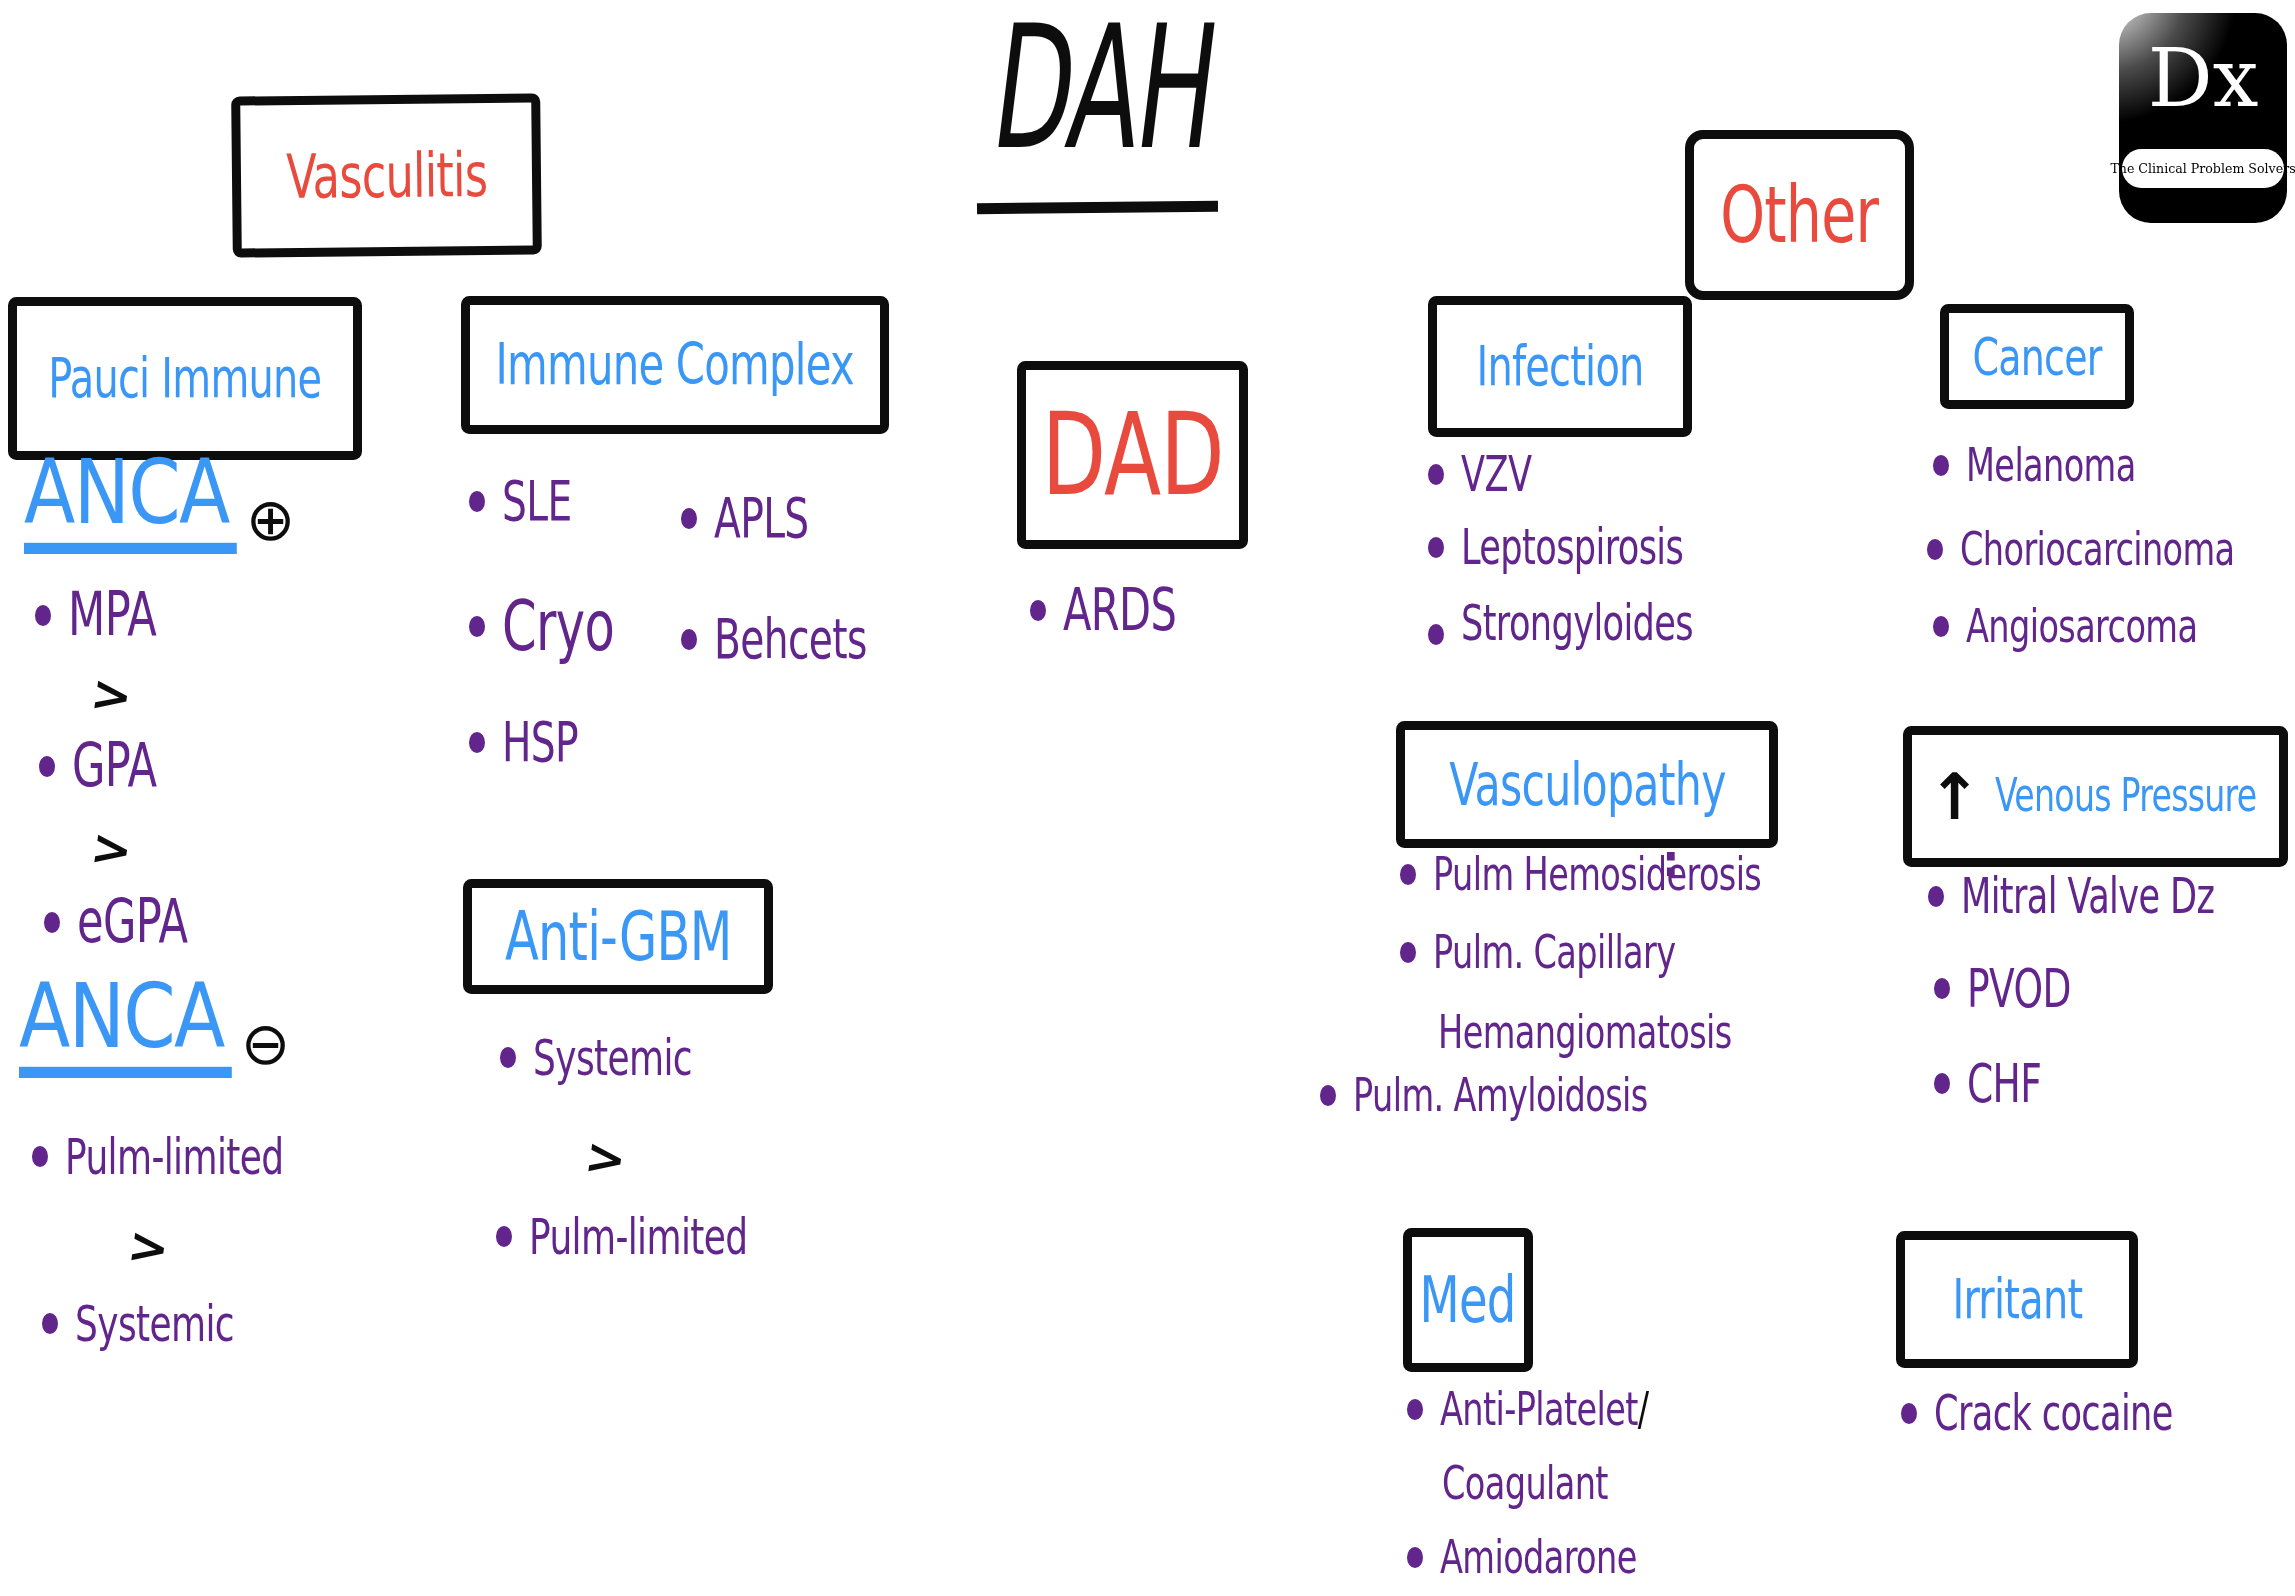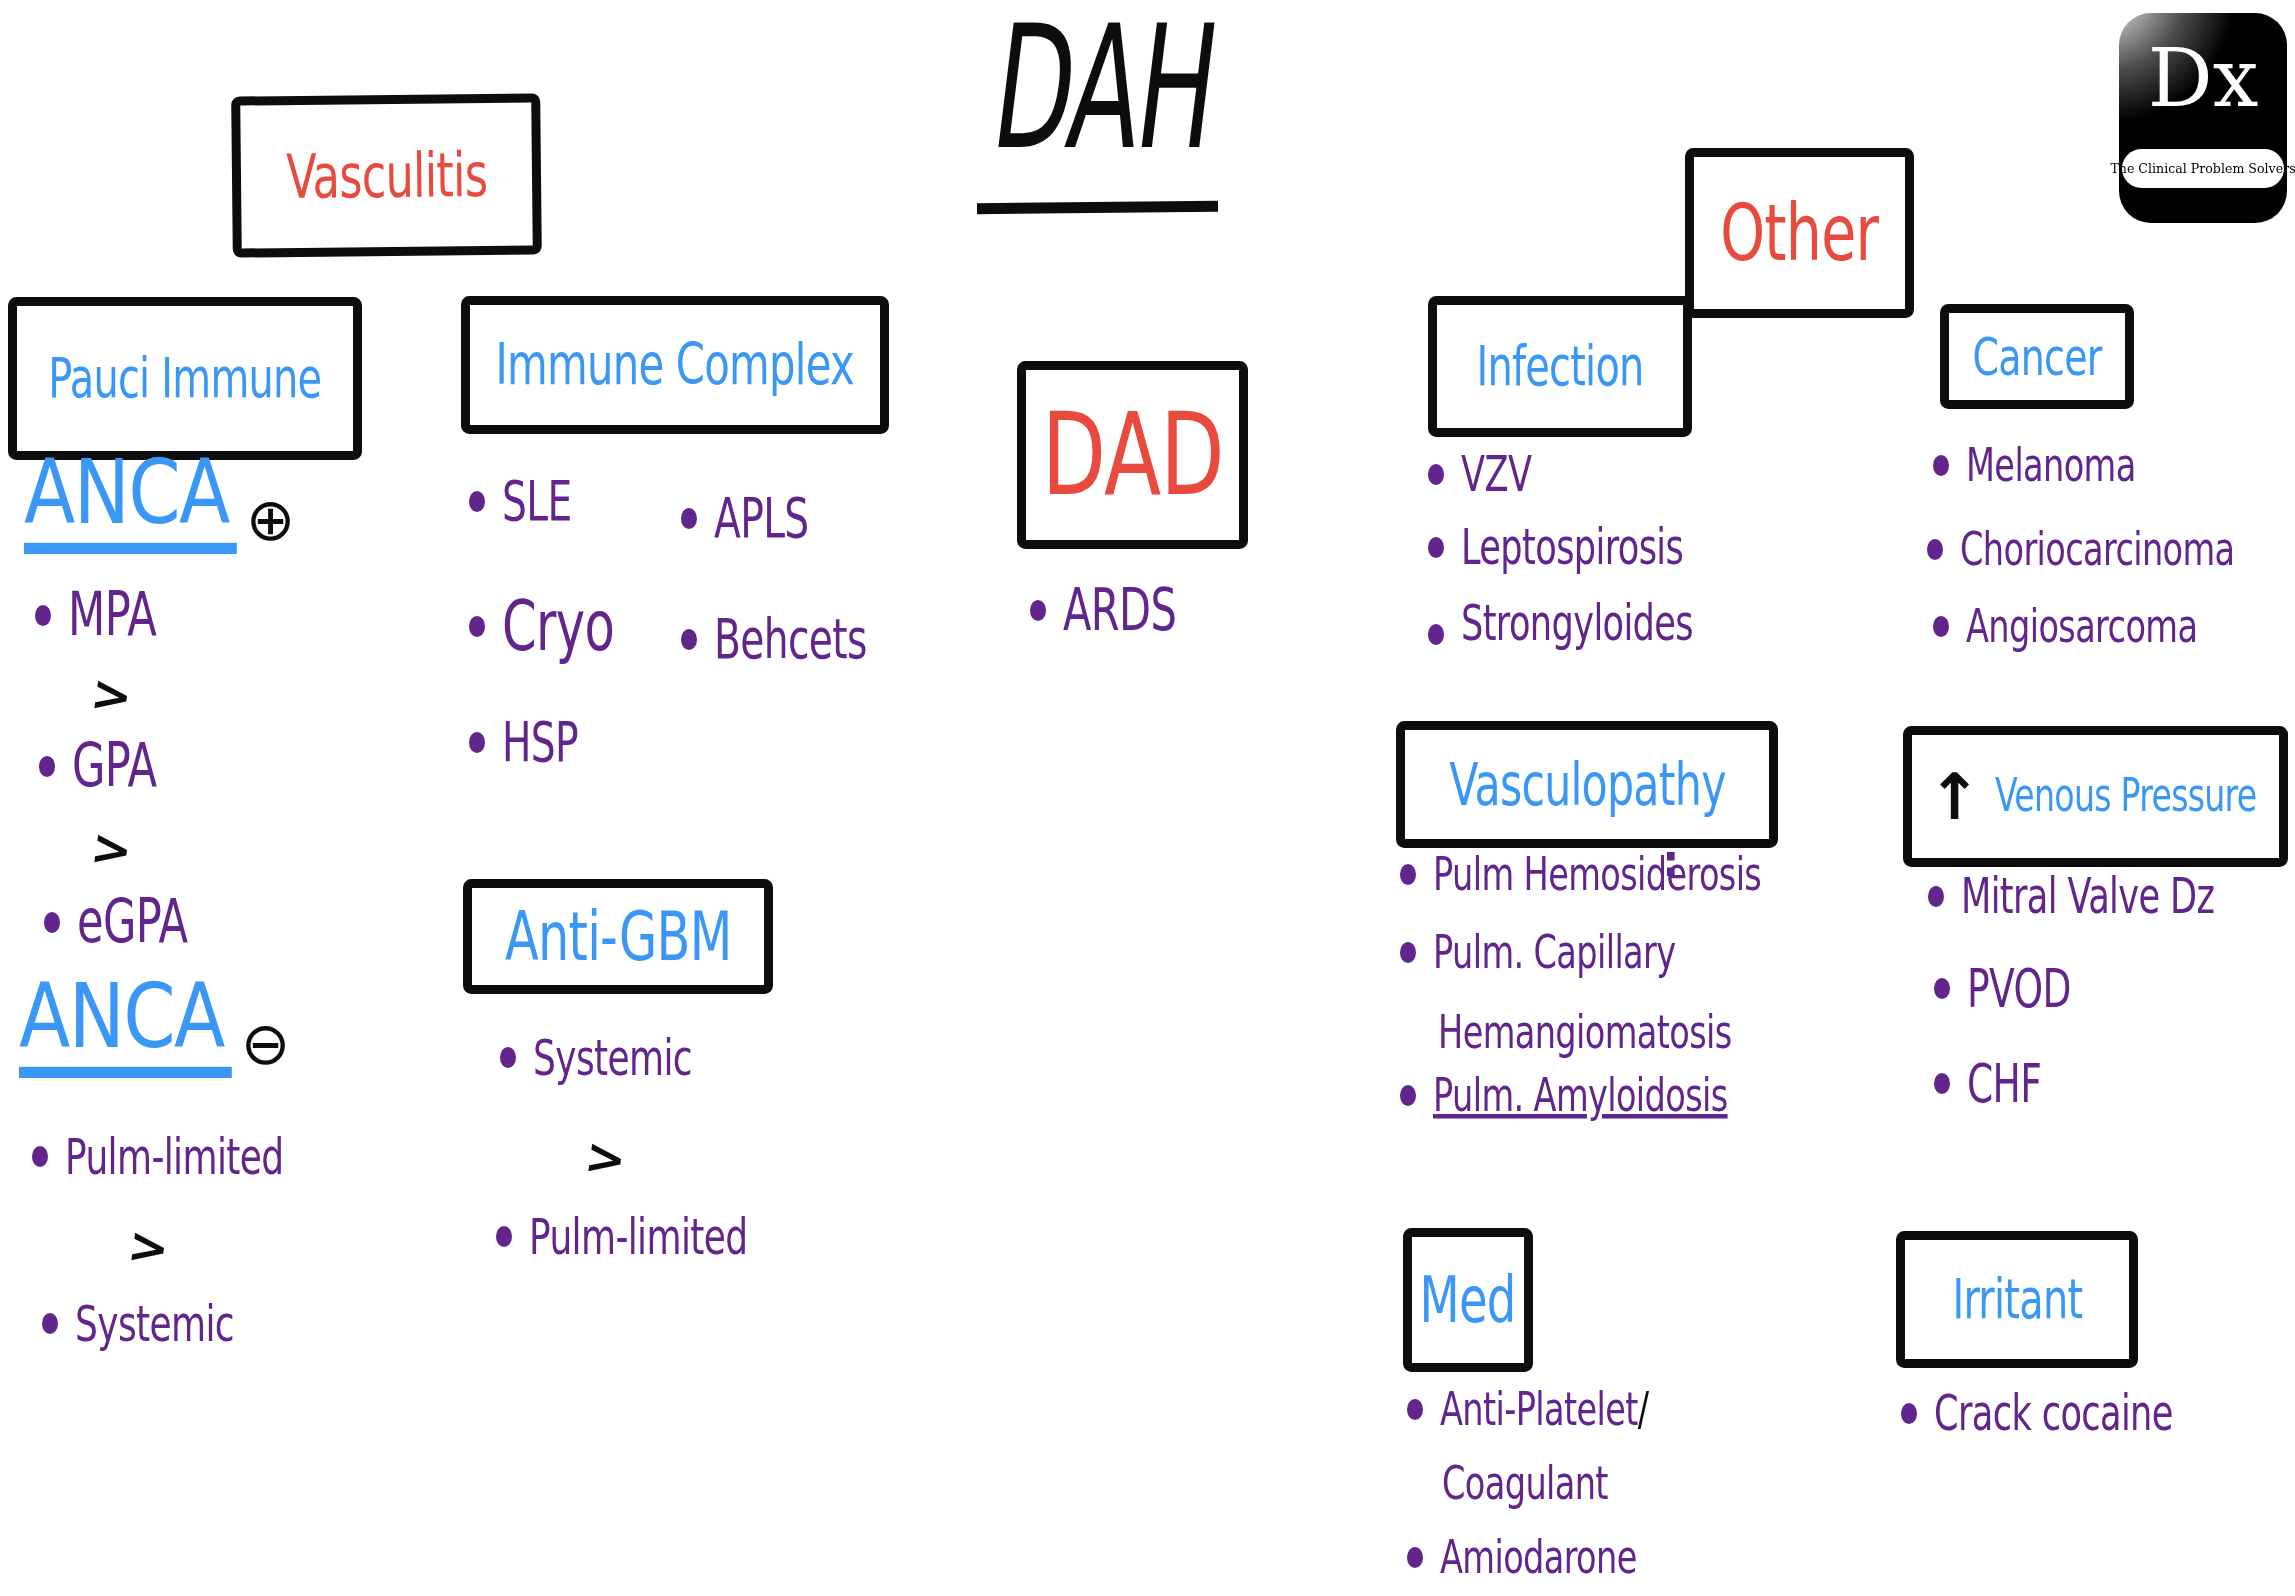--- a/index.html
+++ b/index.html
@@ -168,21 +168,21 @@
   </div>
 
   <div class="box" style="left:1017px;top:361px;width:213px;height:170px;">
     <span class="hdr red" style="font-size:88px;">DAD</span>
   </div>
   <div class="itm" style="left:1030px;top:584px;font-size:52px;">
     <span class="bullet"></span>
     <span class="txt">ARDS</span>
   </div>
 
-  <div class="box" style="left:1685px;top:148px;width:211px;height:152px;">
+  <div class="box" style="left:1685px;top:130px;width:211px;height:152px;border-radius:18px;">
     <span class="hdr red" style="font-size:60px;">Other</span>
   </div>
 
   <div class="box" style="left:1428px;top:296px;width:246px;height:123px;">
     <span class="hdr blue" style="font-size:42px;">Infection</span>
   </div>
   <div class="itm" style="left:1428px;top:452px;font-size:44px;">
     <span class="bullet"></span>
     <span class="txt">VZV</span>
   </div>
@@ -220,21 +220,21 @@
     <span class="bullet"></span>
     <span class="txt">Pulm Hemosiderosis</span>
   </div>
   <div class="itm" style="left:1400px;top:931px;font-size:42px;">
     <span class="bullet"></span>
     <span class="txt">Pulm. Capillary</span>
   </div>
   <div style="position:absolute;left:1438px;top:1007px;font-size:42px;color:var(--purple);">
     <span class="subline" style="display:inline-block;">Hemangiomatosis</span>
   </div>
-  <div class="itm" style="left:1400px;top:1074px;font-size:42px;text-decoration:underline;">
+  <div class="itm" style="left:1320px;top:1074px;font-size:42px;">
     <span class="bullet"></span>
     <span class="txt">Pulm. Amyloidosis</span>
   </div>
 
   <div class="box" style="left:1903px;top:726px;width:367px;height:123px;gap:6.7px;">
     <span class="ink" style="font-size:64px;line-height:1;font-weight:700;">↑</span>
     <span class="hdr blue" style="font-size:35px;">Venous Pressure</span>
   </div>
   <div class="itm" style="left:1928px;top:874px;font-size:44px;">
     <span class="bullet"></span>

